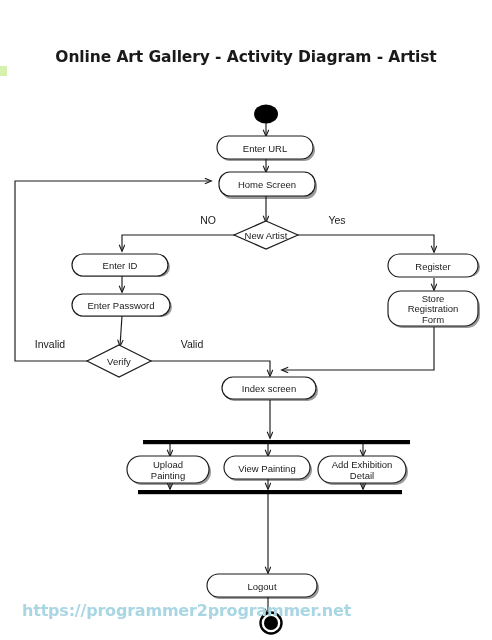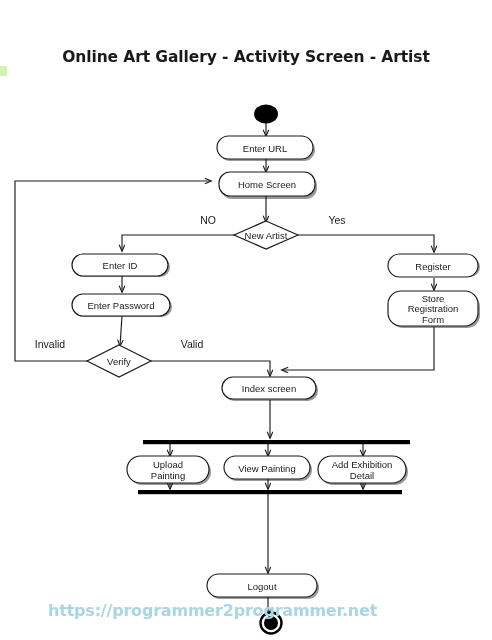--- a/index.html
+++ b/index.html
@@ -39,21 +39,20 @@
     position: absolute;
     left: 22px;
     top: 601px;
     font-family: "DejaVu Sans", sans-serif;
     font-weight: bold;
     font-size: 16px;
     letter-spacing: -0.2px;
     color: #a9d6e3;
     white-space: nowrap;
     pointer-events: none;
-    margin-left: 26px;
   }
   .green-artifact {
     position: absolute;
     left: 0px;
     top: 66px;
     width: 7px;
     height: 10px;
     background: #cdf0a0;
     opacity: 0.85;
   }
@@ -66,21 +65,21 @@
   }
   .edge-label {
     font-size: 10.5px;
   }
 </style>
 </head>
 <body>
 
 <div class="green-artifact"></div>
 
-<div class="diagram-title">Online Art Gallery - Activity Screen - Artist</div>
+<div class="diagram-title">Online Art Gallery - Activity Diagram - Artist</div>
 
 <svg id="canvas" viewBox="0 0 492 640">
   <defs>
     <marker id="arrow" markerWidth="10" markerHeight="10" refX="7.2" refY="3.2" orient="auto" markerUnits="userSpaceOnUse">
       <path d="M1,0.4 L7.6,3.2 L1,6.0" fill="none" stroke="#1a1a1a" stroke-width="1.1"></path>
     </marker>
   </defs>
 
   <g fill="#9a9a9a">
     <rect x="219" y="139" width="96" height="22" rx="11" ry="11"></rect>

